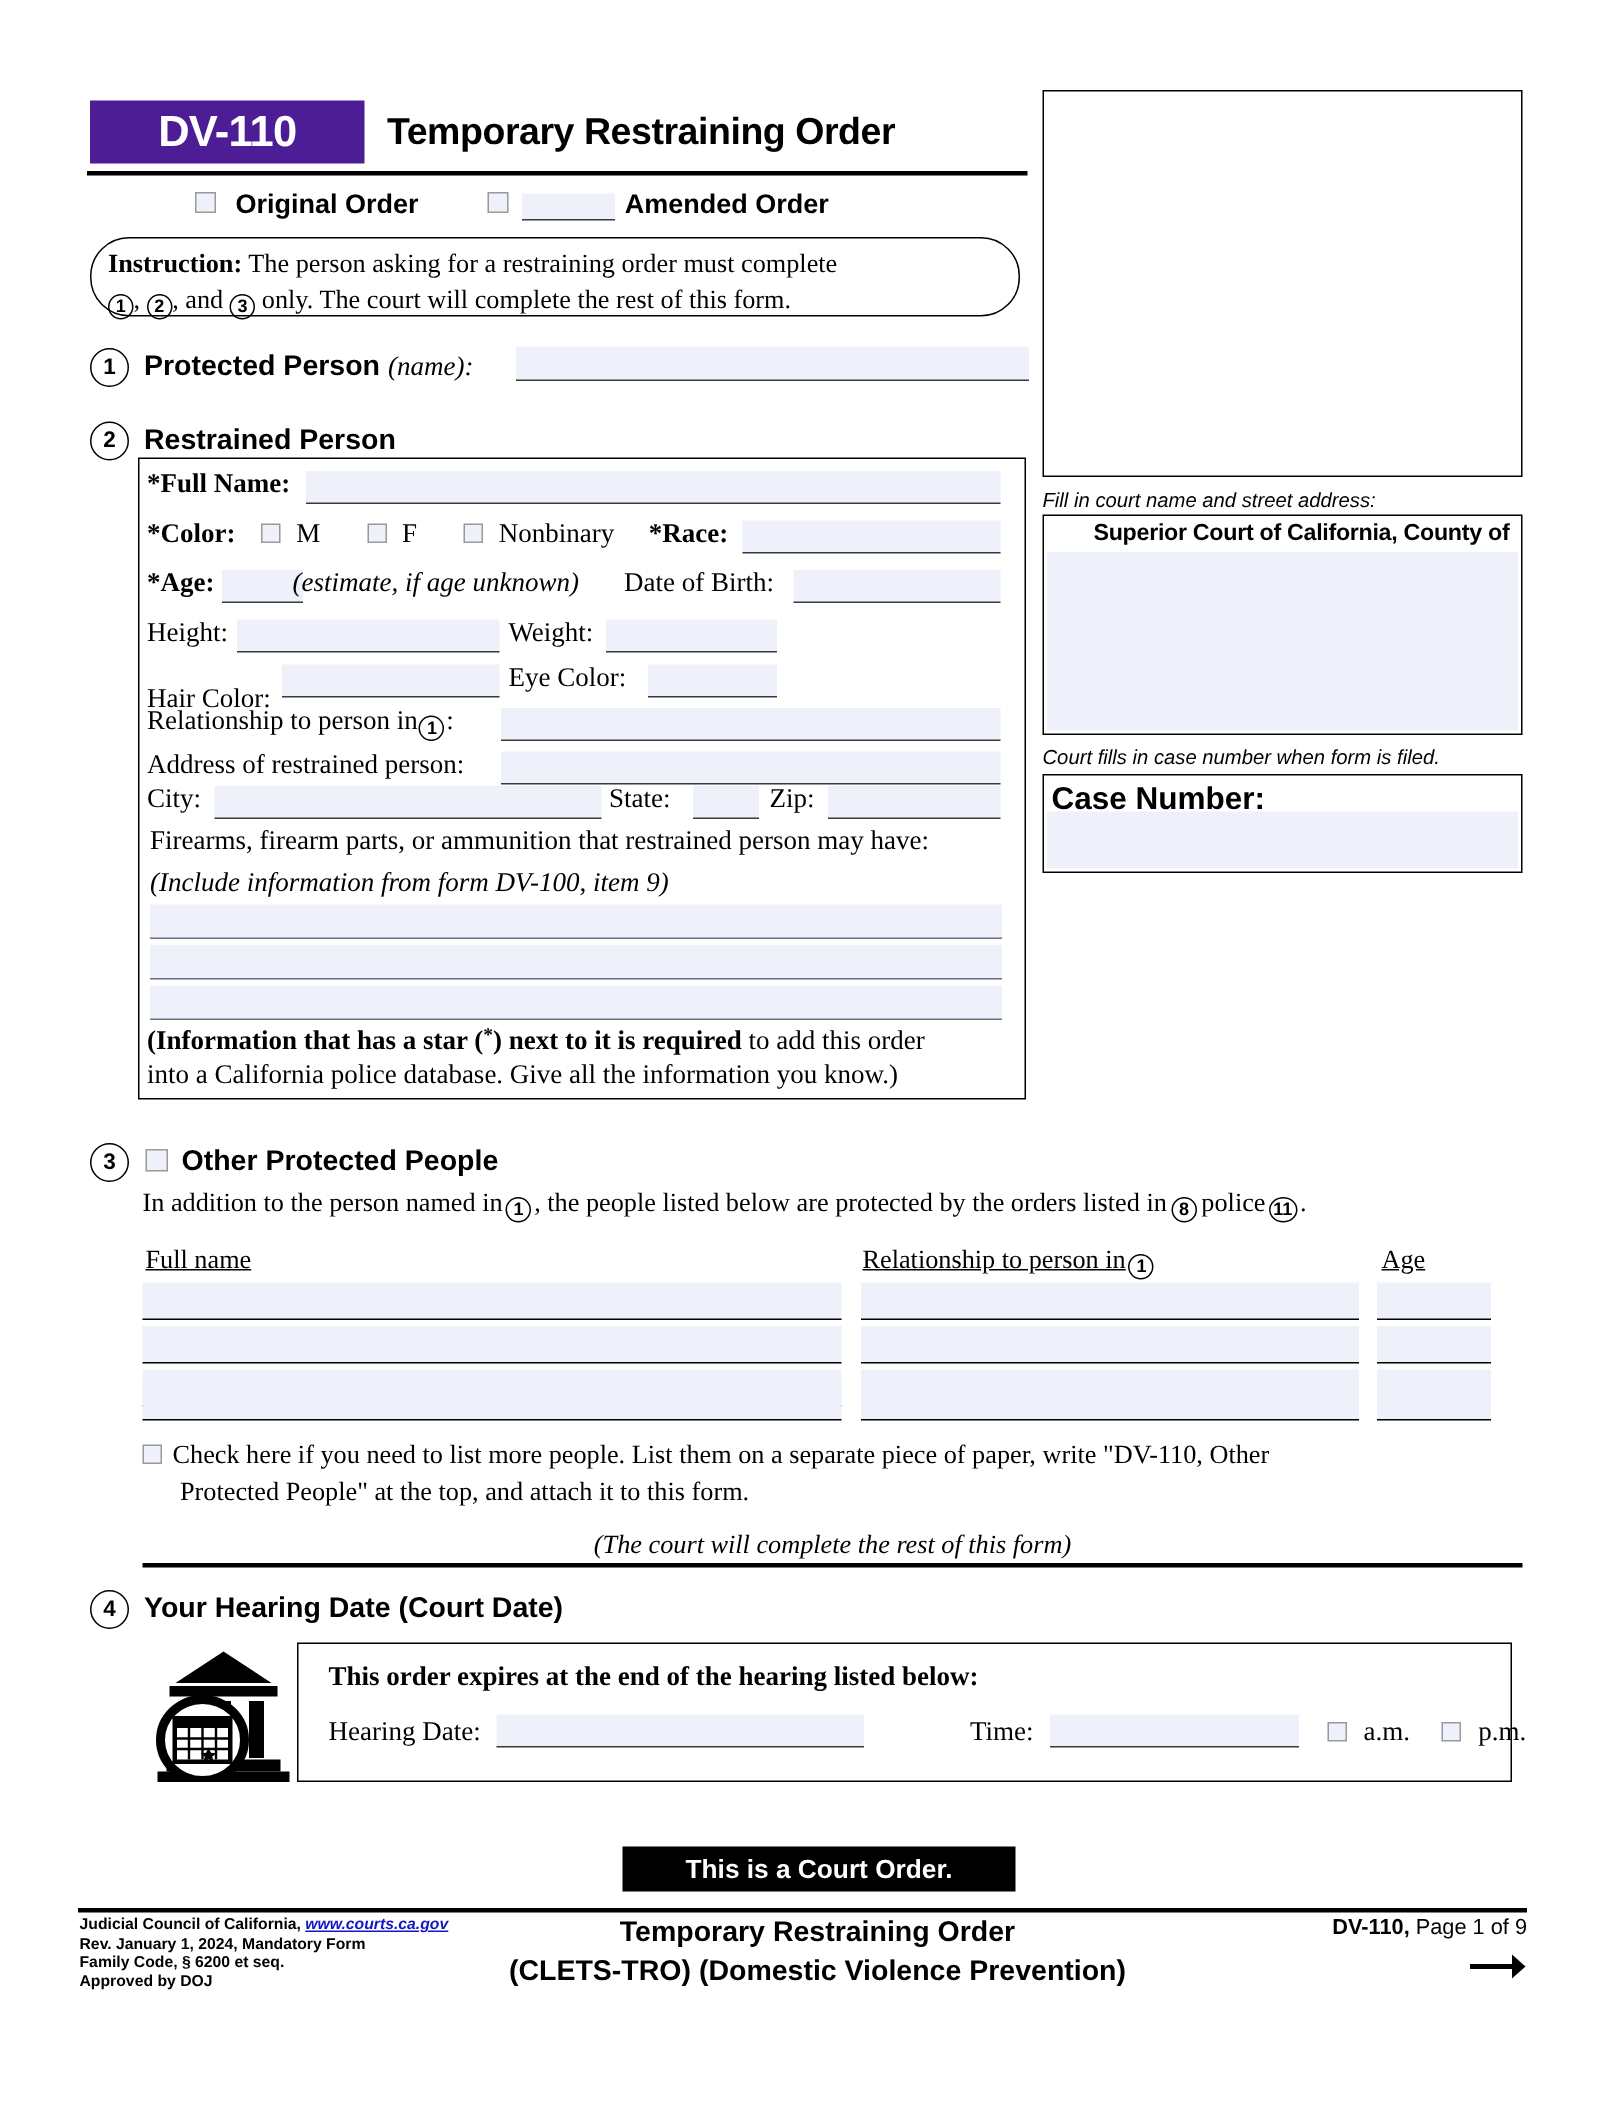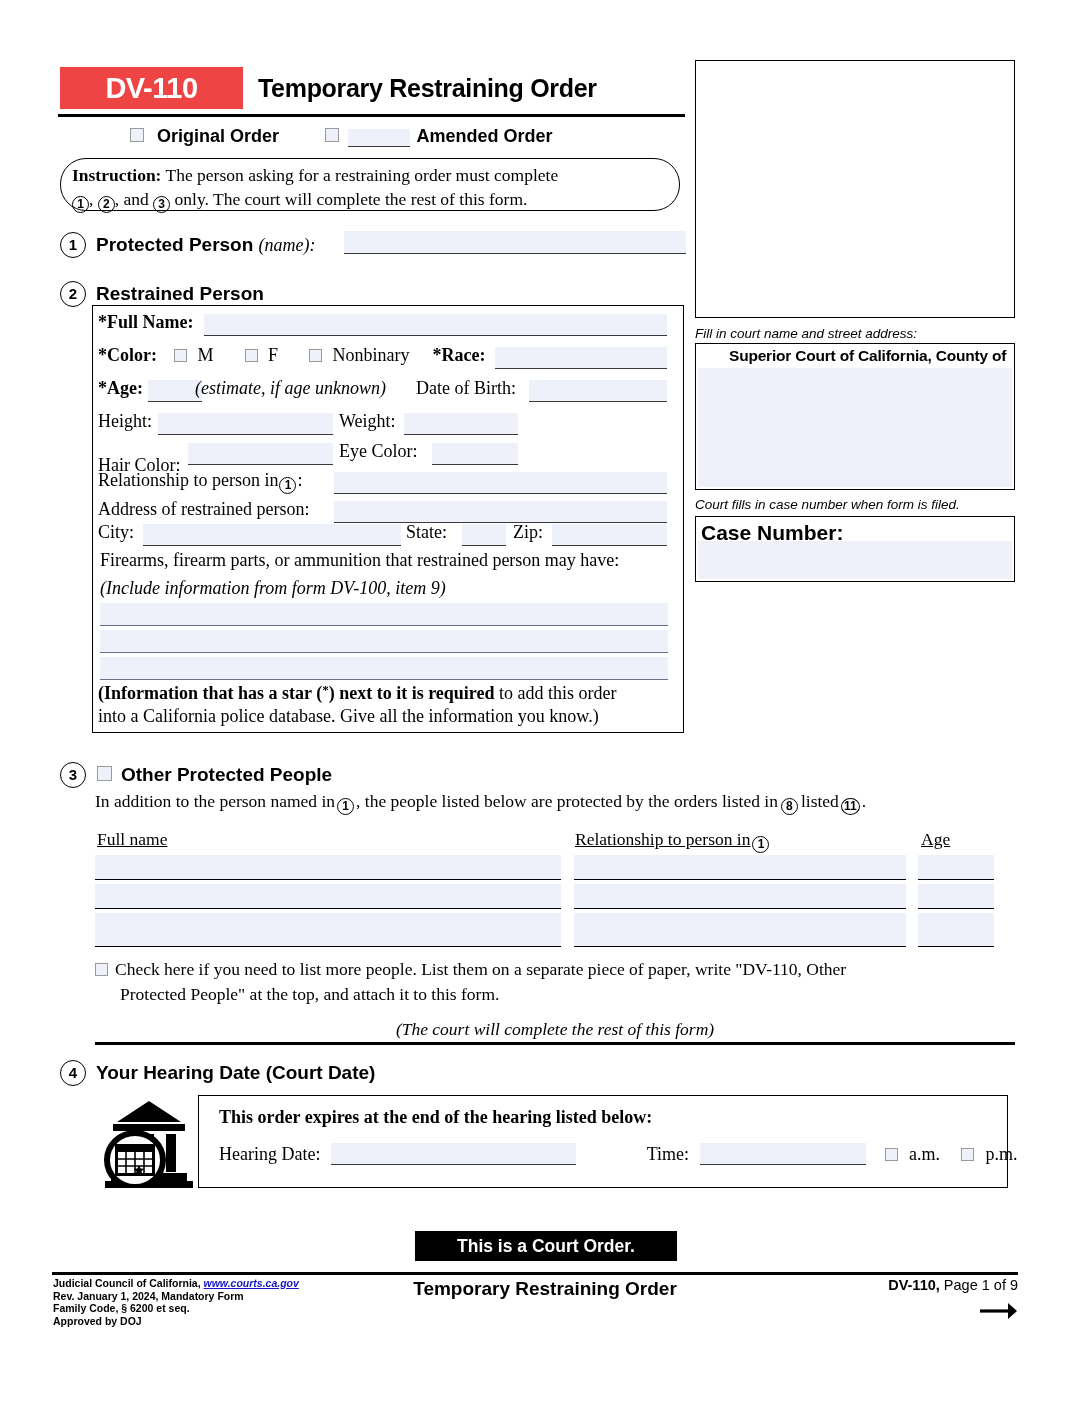--- a/index.html
+++ b/index.html
@@ -58,21 +58,21 @@
     height: 26px;
     line-height: 24px;
     font-size: 15px;
   }
 
   
   .hdr-badge {
     position: absolute;
     left: 60px; top: 67px;
     width: 183px; height: 42px;
-    background: #ef4444;
+    background: #4c1d95;
     color: #fff;
     font-family: "Liberation Sans", sans-serif;
     font-weight: bold;
     font-size: 29px;
     text-align: center;
     line-height: 42px;
     letter-spacing: -0.5px;
   }
   .hdr-title {
     position: absolute;
@@ -500,21 +500,21 @@
   </div>
   <div class="rp-line" style="left:98px; top:706px;">into a California police database. Give all the information you know.)</div>
 
   <div class="sec-num" style="left:60px; top:762px;">
     <span class="circnum big">3</span>
   </div>
   <span class="cbox" style="position:absolute; left:97px; top:766px; width:15px; height:15px;"></span>
   <div class="sec-head" style="left:121px; top:764px;">Other Protected People</div>
 
   <div class="s3-intro">
-    <span>In addition to the person named in</span><span class="circnum" style="margin:0 2px">1</span><span>, the people listed below are protected by the orders listed in</span><span class="circnum" style="margin:0 3px">8</span><span>listed</span><span class="circnum" style="margin:0 2px; width:19px;">11</span><span>.</span>
+    <span>In addition to the person named in</span><span class="circnum" style="margin:0 2px">1</span><span>, the people listed below are protected by the orders listed in</span><span class="circnum" style="margin:0 3px">8</span><span>police</span><span class="circnum" style="margin:0 2px; width:19px;">11</span><span>.</span>
   </div>
 
   <div class="col-head" style="left:97px; top:829px;">Full name</div>
   <div class="col-head" style="left:575px; top:829px; text-decoration:none;">
     <span style="text-decoration:underline">Relationship to person in</span><span class="circnum" style="margin-left:2px">1</span>
   </div>
   <div class="col-head" style="left:921px; top:829px;">Age</div>
 
   <div class="tbl-cell" style="left:95px; top:855px; width:466px;"></div>
   <div class="tbl-cell" style="left:574px; top:855px; width:332px;"></div>
@@ -586,20 +586,21 @@
 
   <div class="foot-rule"></div>
   <div class="foot-left">
     <span>Judicial Council of California, </span><span class="foot-link">www.courts.ca.gov</span><br>
     <span>Rev. January 1, 2024, Mandatory Form</span><br>
     <span>Family Code, § 6200 et seq.</span><br>
     <span>Approved by DOJ</span>
   </div>
   <div class="foot-center">
     <span>Temporary Restraining Order</span><br>
+    <span>(CLETS-TRO) (Domestic Violence Prevention)</span>
   </div>
   <div class="foot-right">
     <b>DV-110,</b><span> Page 1 of 9</span>
   </div>
   <svg class="foot-arrow" viewBox="0 0 40 26">
     <line x1="2" y1="13" x2="31" y2="13" stroke="#000" stroke-width="3.2"></line>
     <polygon points="30,5 39,13 30,21" fill="#000"></polygon>
   </svg>
 
 </div>

